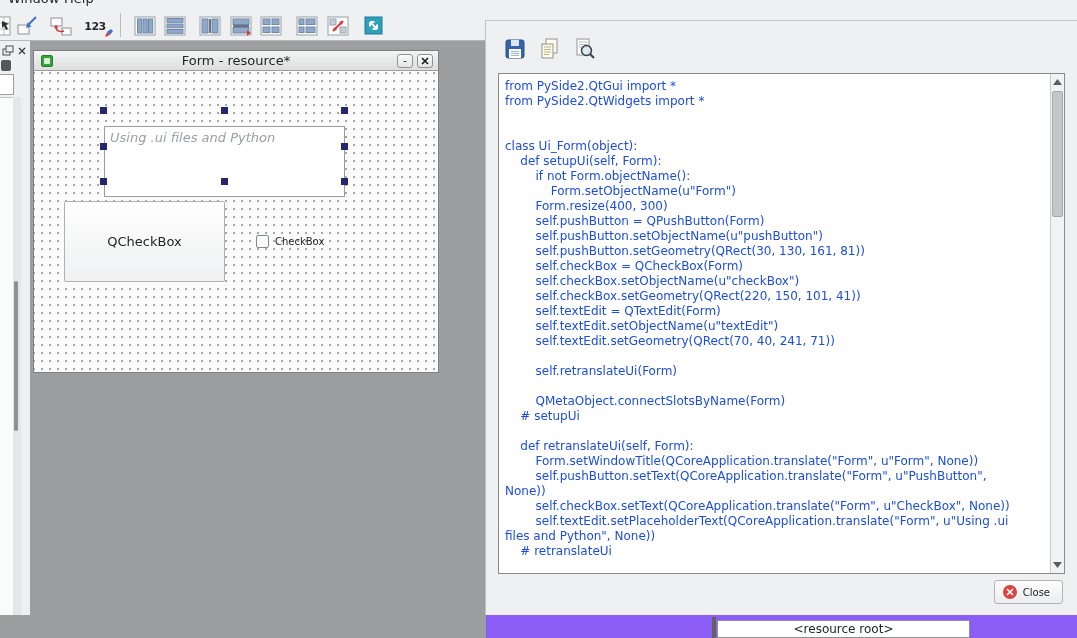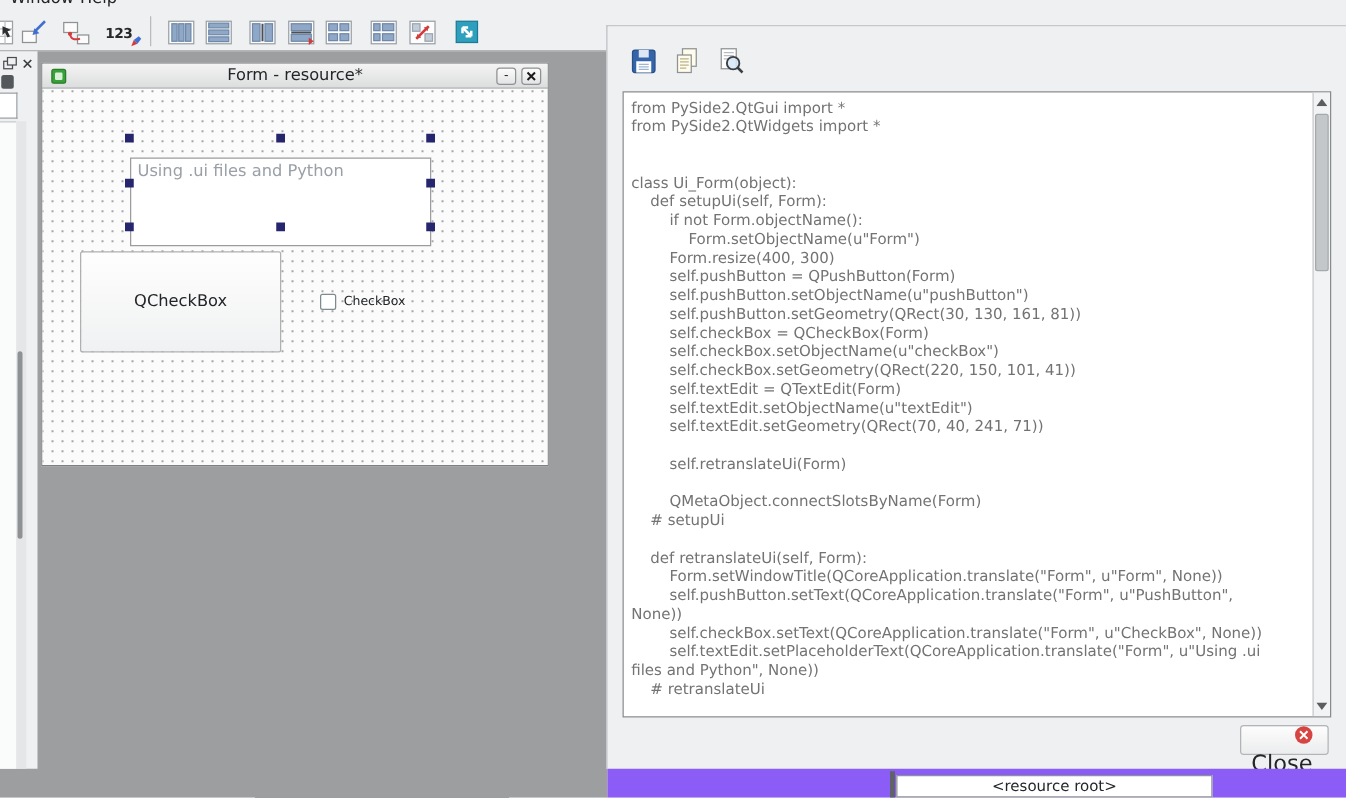--- a/index.html
+++ b/index.html
@@ -60,21 +60,21 @@
              background:linear-gradient(#fbfbfb,#e3e4e5);
              display:flex; align-items:center; justify-content:center;
              font-size:10px; line-height:1; color:#1a1a1a; }
   .win-btn.min { right:25px; }
   .win-btn.close { right:5px; }
   .form-canvas { position:absolute; left:0; right:0; top:20px; bottom:0;
                  background-color:#fbfbfb;
                  background-image:radial-gradient(circle, #a4a6a8 0.9px, transparent 1px);
                  background-size:8px 8px; background-position:4px 6px; }
   .w-textedit { position:absolute; left:70px; top:55px; width:241px; height:71px;
-                background:#ffffff; border:1px solid #9a9c9e; }
+                background:#ffffff; border:1px solid #9a9c9e;font-style:italic; }
   .w-textedit .ph { padding:3px 5px; color:#9aa0a6; font-size:13px; }
   .handle { position:absolute; width:7px; height:7px; background:var(--selection-handle,#26266e); }
   .w-pushbutton { position:absolute; left:30px; top:130px; width:161px; height:81px;
                   border:1px solid #aeb0b2; border-radius:2px;
                   background:linear-gradient(#fefefe,#f0f1f2);
                   display:flex; align-items:center; justify-content:center; font-size:13px; }
   .w-checkbox { position:absolute; left:220px; top:150px; width:101px; height:41px;
                 display:flex; align-items:center; }
   .cb-indicator { width:13px; height:13px; background:#ffffff; border:1px solid #7f8c8d;
                   border-radius:2px; margin-left:2px; flex:none; }
@@ -82,33 +82,33 @@
 
   
   .code-dialog { position:absolute; left:485px; top:20px; width:592px; height:595px;
                  background:#eff0f1; border-left:1px solid #bdc0c2; border-top:1px solid #c6c8ca; }
   .dlg-toolbar { position:absolute; left:16px; top:15px; display:flex; gap:9px; }
   .dlg-btn { width:26px; height:26px; display:flex; align-items:center; justify-content:center; border-radius:3px; }
   .code-box { position:absolute; left:12px; top:52px; width:567px; height:501px;
               background:#ffffff; border:1px solid #888b8d; overflow:hidden; }
   pre.code { position:absolute; left:0; top:0; width:531px; padding:5px 0 5px 6px;
              font-family:"DejaVu Sans","Liberation Sans",sans-serif;
-             font-size:12px; line-height:15px; color:#737373;
+             font-size:12px; line-height:15px; color:#1d4ed8;
              white-space:pre-wrap; overflow-wrap:break-word; }
   .vscroll { position:absolute; right:0; top:0; bottom:0; width:14px;
              background:#f2f3f4; border-left:1px solid #c8cacc; }
   .sb-btn { position:absolute; left:0; width:13px; height:14px;
             display:flex; align-items:center; justify-content:center; }
   .sb-up { top:1px; } .sb-down { bottom:1px; }
   .sb-thumb { position:absolute; left:1px; top:17px; width:11px; height:126px;
               background:#c3c7c9; border:1px solid #a5a9ab; border-radius:2px; }
   .close-btn { position:absolute; right:14px; bottom:11px; height:24px;
                padding:0 12px 0 8px; border:1px solid #b2b5b7; border-radius:3px;
                background:linear-gradient(#fdfdfd,#ebeced);
-               display:flex; align-items:flex-end; gap:6px; font-size:18px; color:#232629;flex-direction:column; }
+               display:flex; align-items:center; gap:6px; font-size:10px; color:#232629; }
   .close-ico { width:14px; height:14px; border-radius:50%;
                background:var(--close-icon,#d64541);
                display:flex; align-items:center; justify-content:center; flex:none; }
 
   
   .bottom-right { position:absolute; left:486px; top:615px; width:591px; height:23px; background:#8b5cf6; }
   .splitter-line { position:absolute; left:226px; top:2px; width:4px; height:21px; background:#606365; }
   .resource-box { position:absolute; left:231px; top:5px; width:253px; height:18px;
                   background:#ffffff; border:1px solid #8f9294;
                   text-align:center; font-size:12px; padding-top:1px; color:#232629; }

